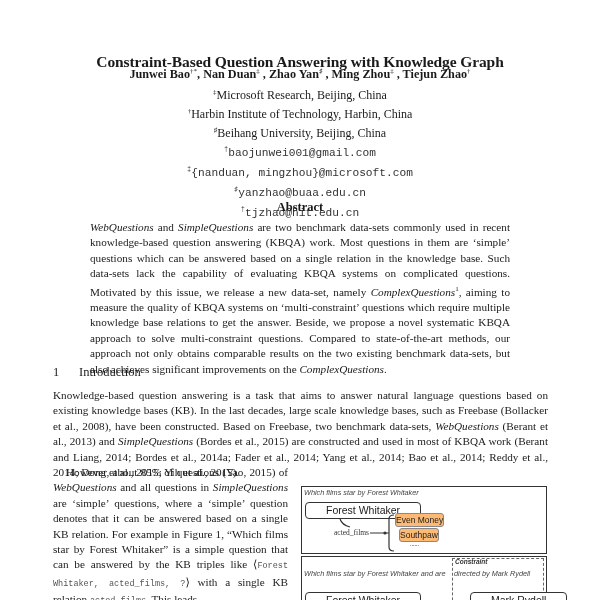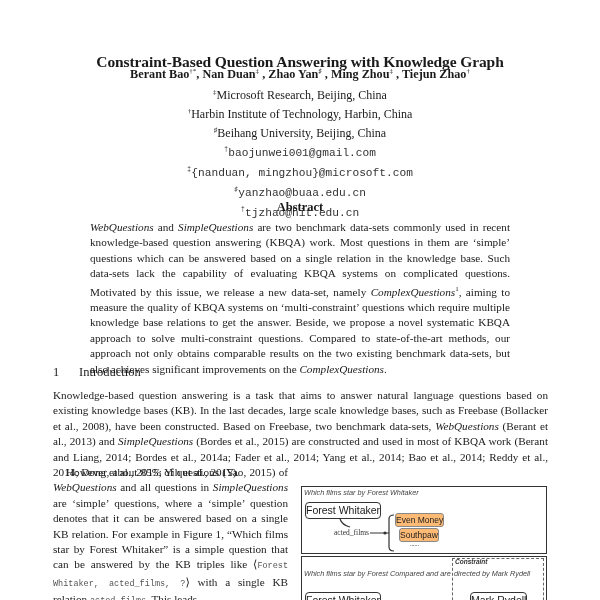--- a/index.html
+++ b/index.html
@@ -16,32 +16,32 @@
   .sec-h .num { display:inline-block; width:26px; }
   .intro { left:53px; width:495px; top:388px; font-size:11.2px; line-height:15.4px; text-align:justify; }
   .leftcol { left:53px; width:235px; top:465px; font-size:11.2px; line-height:15.4px; text-align:justify; }
   .leftcol p { margin:0; text-indent:13px; }
   p { margin:0; }
   i { font-style:italic; }
   .tt { font-family:"Liberation Mono", monospace; font-size:8.5px; color:#555; }
   .fig { font-family:"Liberation Sans", sans-serif; }
   .panel { position:absolute; border:1.5px solid #333; background:#fff; }
   .cap { position:absolute; font-style:italic; font-size:7.3px; color:#444; white-space:nowrap; }
-  .entity { position:absolute; border:1.3px solid #333; border-radius:4px; background:#fff; font-size:10.5px; padding:0 0; line-height:15px; white-space:nowrap; }
+  .entity { position:absolute; border:1.3px solid #333; border-radius:4px; background:#fff; font-size:10.5px; padding:0 20px; line-height:15px; white-space:nowrap; }
   .answer { position:absolute; background:#fdba74; border:1px solid #888; border-radius:3px; font-size:8.5px; padding:0 0; line-height:12px; white-space:nowrap; color:#222; }
   .rel { position:absolute; font-size:7.5px; font-family:"Liberation Serif", serif; color:#333; white-space:nowrap; }
   .constraint-box { position:absolute; border:1.2px dashed #666; }
   .constraint-label { position:absolute; font-size:6.5px; font-style:italic; font-weight:bold; color:#333; }
 </style>
 </head>
 <body>
 
 <div class="abs title">Constraint-Based Question Answering with Knowledge Graph</div>
 <div class="abs authors">
-  <span><span>Berant Bao</span><sup>†*</sup></span>,
+  <span><span>Junwei Bao</span><sup>†*</sup></span>,
   <span><span>Nan Duan</span><sup>‡</sup></span> ,
   <span><span>Zhao Yan</span><sup>♯</sup></span> ,
   <span><span>Ming Zhou</span><sup>‡</sup></span> ,
   <span><span>Tiejun Zhao</span><sup>†</sup></span>
 </div>
 
 <div class="abs aff" style="top:84px;">
   <div><sup>‡</sup><span>Microsoft Research, Beijing, China</span></div>
   <div><sup>†</sup><span>Harbin Institute of Technology, Harbin, China</span></div>
   <div><sup>♯</sup><span>Beihang University, Beijing, China</span></div>
@@ -79,18 +79,18 @@
     </svg>
     <div class="rel" style="left:32px; top:41px;">acted_films</div>
     <div class="answer" style="left:93px; top:26px;">Even Money</div>
     <div class="answer" style="left:97px; top:41px;">Southpaw</div>
     <div class="rel" style="left:108px; top:54px; font-size:6px;">......</div>
   </div>
 
   <div class="panel" style="left:301px; top:556px; width:244px; height:60px;">
     <div class="constraint-box" style="left:150px; top:1px; width:90px; height:60px;"></div>
     <div class="constraint-label" style="left:153px; top:1px;">Constraint</div>
-    <div class="cap" style="left:2px; top:12px;">Which films star by Forest Compared and are</div>
+    <div class="cap" style="left:2px; top:12px;">Which films star by Forest Whitaker and are</div>
     <div class="cap" style="left:152px; top:12px;">directed by Mark Rydell</div>
     <div class="entity" style="left:3px; top:35px;">Forest Whitaker</div>
     <div class="entity" style="left:168px; top:35px;">Mark Rydell</div>
   </div>
 </div>
 
 </body></html>

